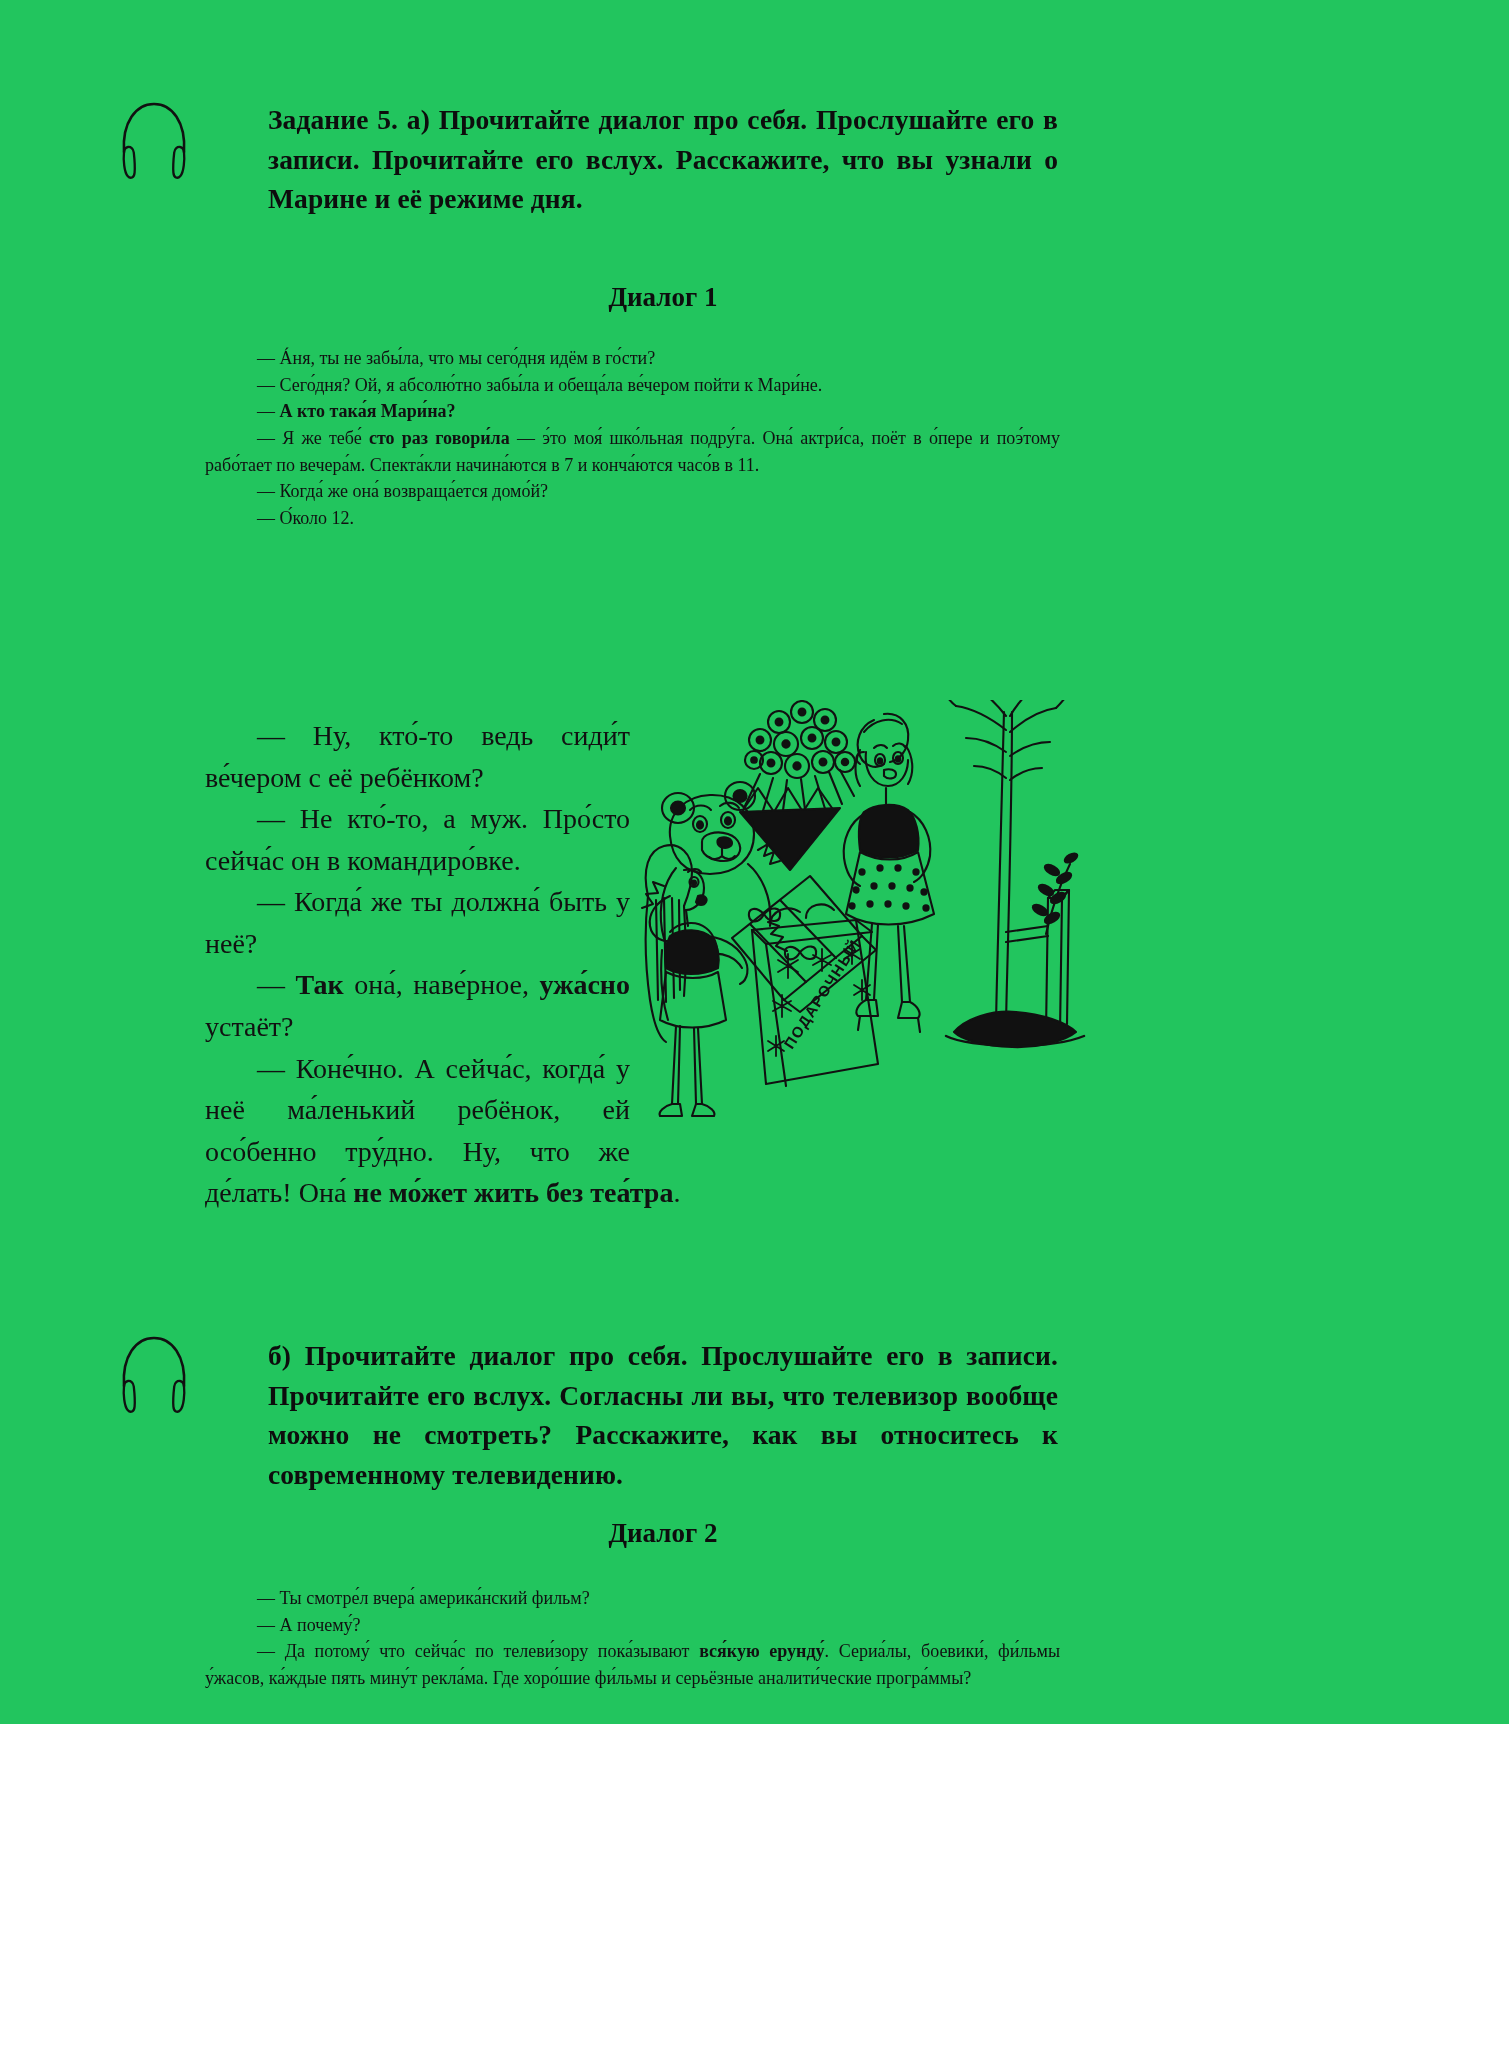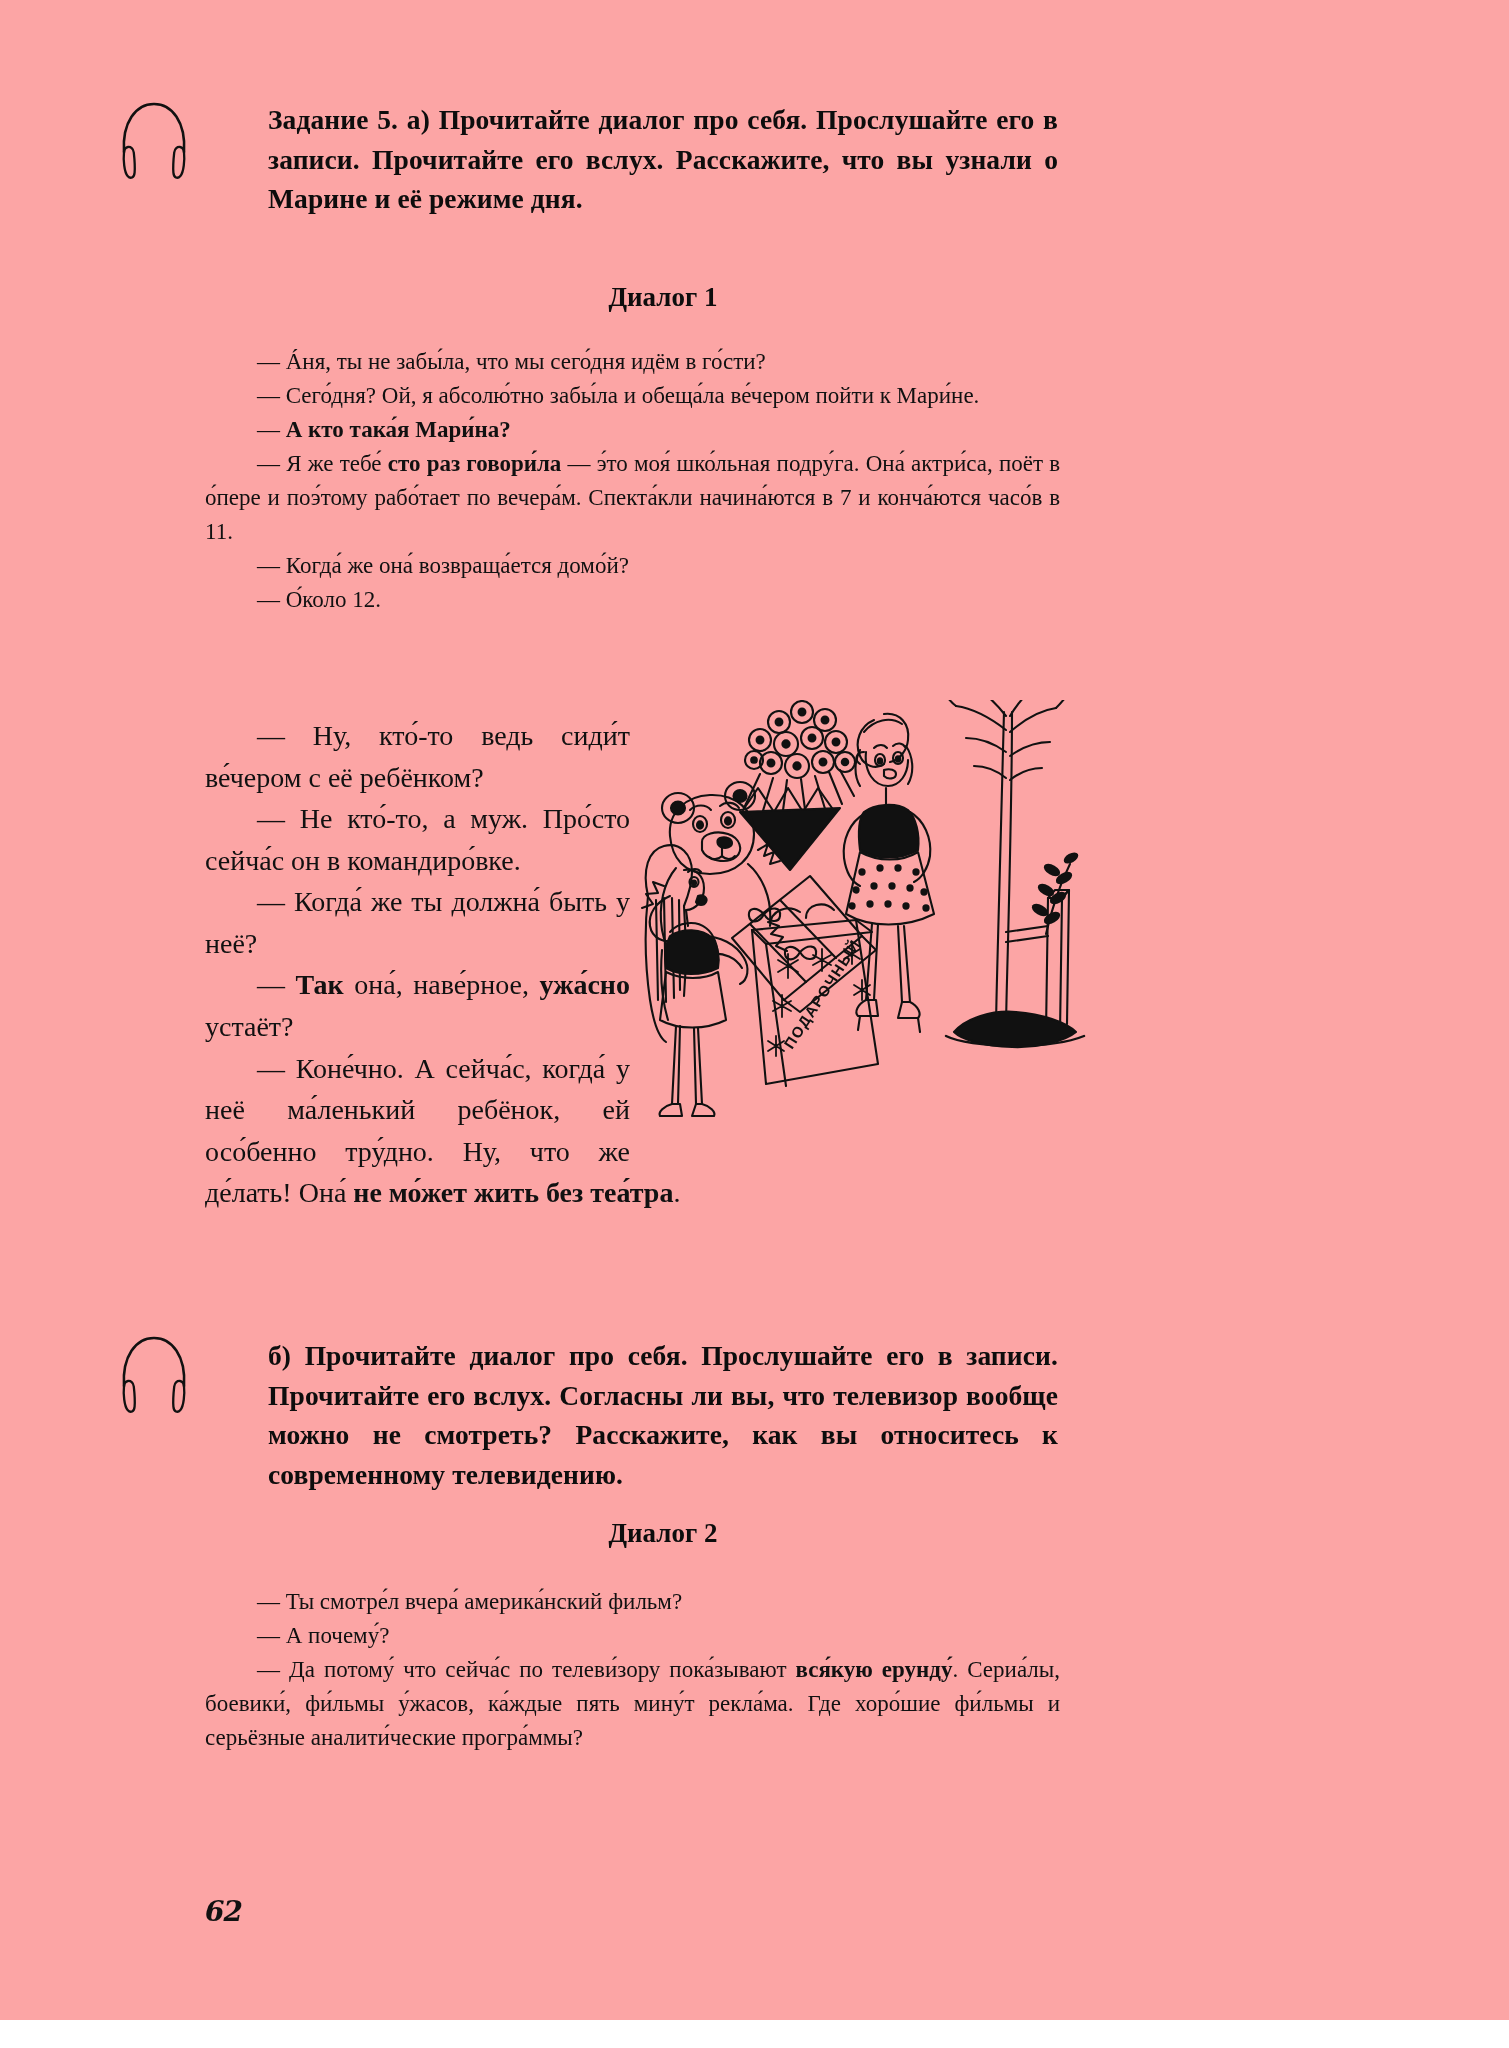--- a/index.html
+++ b/index.html
@@ -3,22 +3,22 @@
 <meta charset="utf-8">
 <style>
   html, body {
     margin: 0;
     padding: 0;
     background: #ffffff;
   }
   .page {
     position: relative;
     width: 1509px;
-    height: 2020px;
-    background: #fca5a5;
+    height: 1724px;
+    background: #22c55e;
     overflow: hidden;
     font-family: "Liberation Serif", "DejaVu Serif", serif;
     color: #111111;
   }
   .headphone-icon {
     position: absolute;
     width: 72px;
     height: 92px;
   }
   .headphone-icon svg { display: block; width: 100%; height: 100%; }
@@ -38,21 +38,21 @@
     position: absolute;
     font-weight: bold;
     font-size: 27px;
     text-align: center;
     color: #0d0d0d;
   }
 
   
   .body-text {
     position: absolute;
-    font-size: 23px;
+    font-size: 18px;
     line-height: 1.48;
     text-align: justify;
     color: #111111;
   }
   .body-text p {
     margin: 0;
     text-indent: 52px;
   }
   .body-text b { font-weight: bold; }
 

